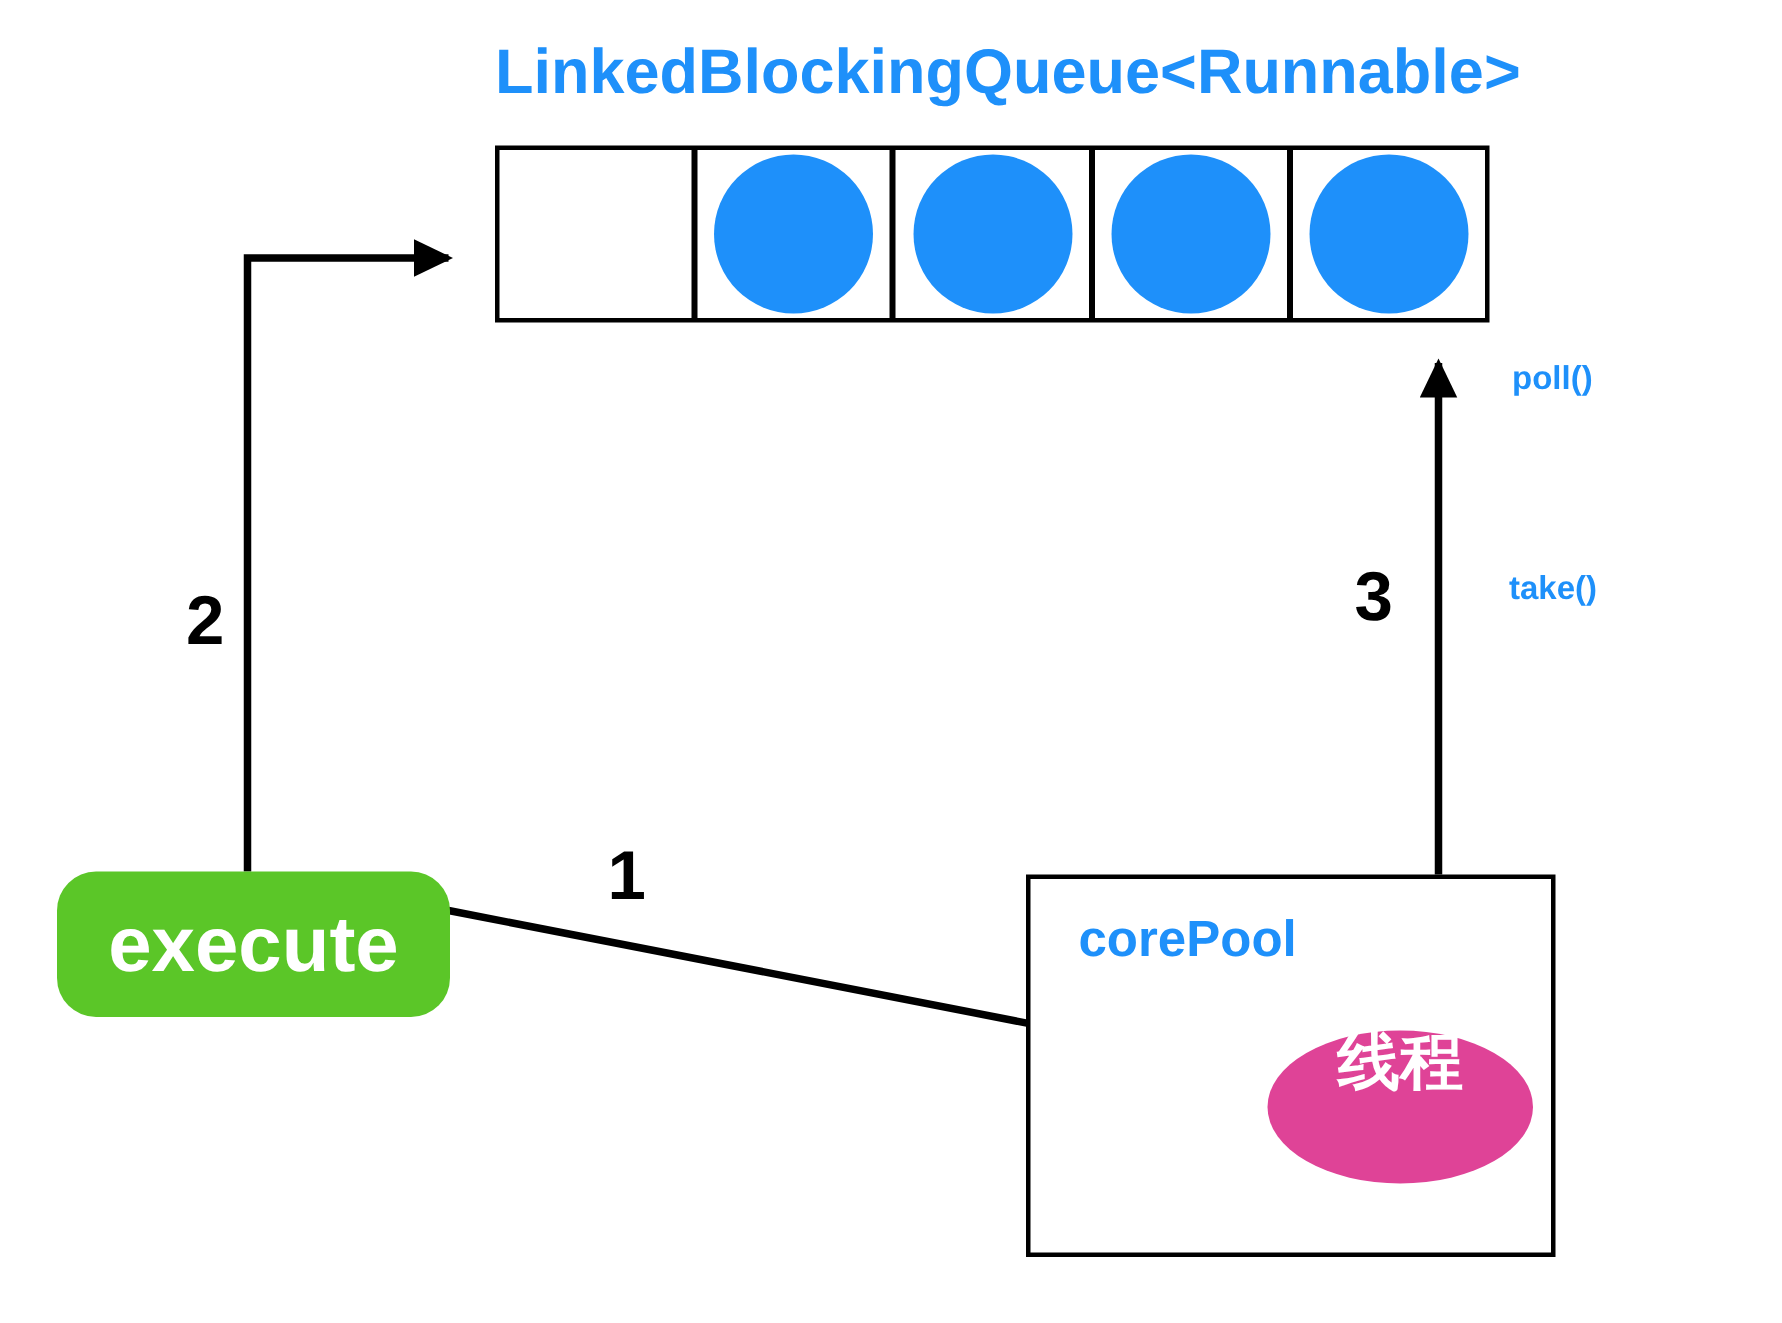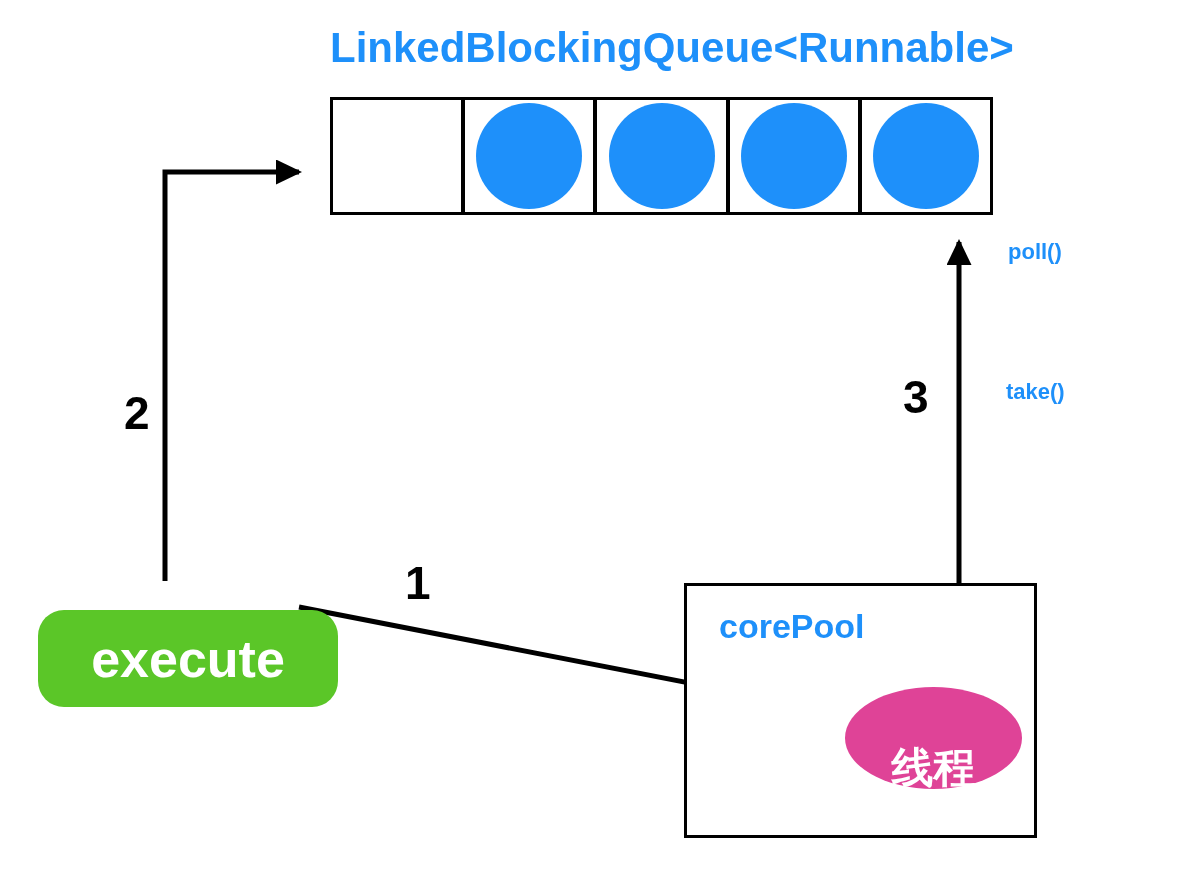--- a/index.html
+++ b/index.html
@@ -39,24 +39,24 @@
   .step1{left:405px;top:560px;}
   .step2{left:124px;top:390px;}
   .step3{left:903px;top:374px;}
   
   .method{position:absolute;font-size:22px;font-weight:bold;color:var(--blue);line-height:1;}
   .poll{left:1008px;top:241px;}
   .take{left:1006px;top:381px;}
   
   .execute{
     position:absolute;left:38px;top:581px;
-    width:300px;height:97px;
+    width:262px;height:97px;
     background:var(--green);
     border-radius:26px;
-    display:flex;align-items:center;justify-content:center;margin-top:29px;
+    display:flex;align-items:center;justify-content:center;
   }
   .execute span{
     color:#fff;font-size:52px;font-weight:bold;line-height:1;
   }
   
   .corepool{
     position:absolute;left:684px;top:583px;
     width:353px;height:255px;
     border:3px solid #000;
     box-sizing:border-box;
@@ -65,21 +65,21 @@
   .corepool-label{
     position:absolute;left:32px;top:22px;
     font-size:34px;font-weight:bold;color:var(--blue);
     line-height:1.1;
   }
   .thread{
     position:absolute;left:158px;top:101px;
     width:177px;height:102px;
     background:var(--pink);
     border-radius:50%;
-    display:flex;align-items:flex-end;justify-content:center;
+    display:flex;align-items:flex-start;justify-content:center;
   }
   .thread span{color:#fff;font-size:42px;font-weight:bold;line-height:1;}
 </style>
 </head>
 <body>
 
 <div class="canvas" style="--blue: #1e90fa; --green: #5bc628; --pink: #df4397;">
 
   <div class="title">LinkedBlockingQueue&lt;Runnable&gt;</div>
 

